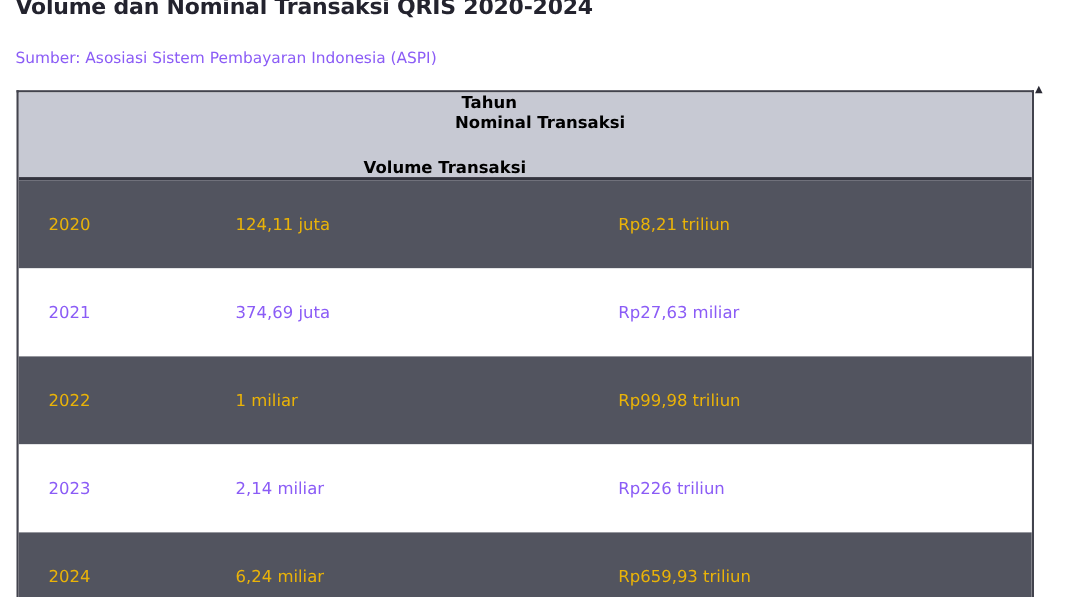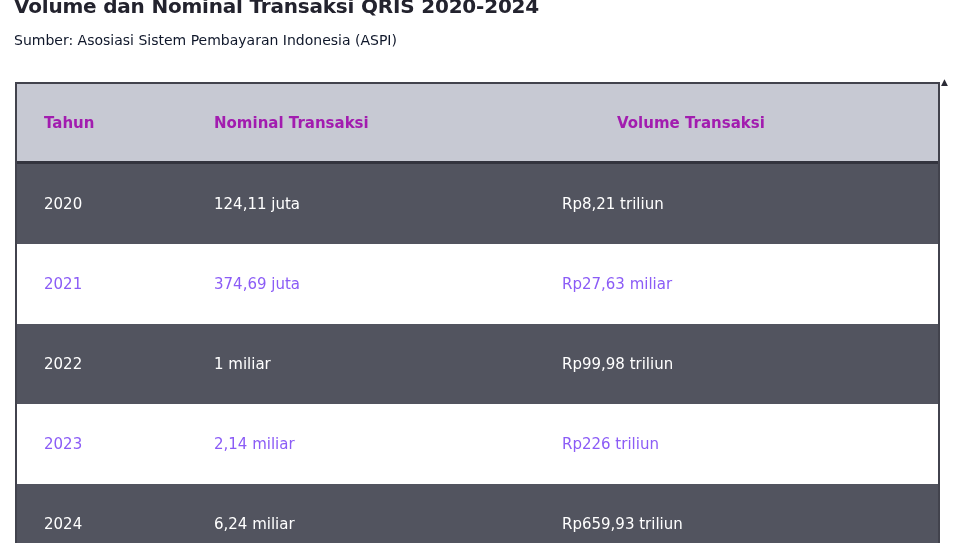--- a/index.html
+++ b/index.html
@@ -20,23 +20,23 @@
     top: -6px;
     font-size: 20px;
     font-weight: bold;
     letter-spacing: -0.2px;
     color: #23232e;
     white-space: nowrap;
   }
   .source-caption {
     position: absolute;
     left: 14px;
-    top: 32px;
+    top: 45px;
     font-size: 14px;
-    color: #0f172a;
+    color: #8b5cf6;
     white-space: nowrap;
   }
   .table-wrap {
     position: absolute;
     left: 15px;
     top: 82px;
     width: 925px;
     height: 461px;
     box-sizing: border-box;
     border: 2px solid #42434d;
@@ -47,26 +47,27 @@
   .t-row {
     display: flex;
     align-items: center;
     height: 80px;
     font-size: 15px;
   }
   .t-row.header {
     height: 77px;
     background: #c7c9d3;
     border-bottom: 3px solid #33343e;
-    color: #a21caf;
+    color: #000000;
     font-weight: bold;
+    flex-direction: column;
   }
   .t-row.dark {
     background: #52545f;
-    color: #ffffff;
+    color: #eab308;
   }
   .t-row.light {
     background: #ffffff;
     color: #8b5cf6;
   }
   .cell {
     box-sizing: border-box;
     padding-left: 27px;
     white-space: nowrap;
     overflow: hidden;

